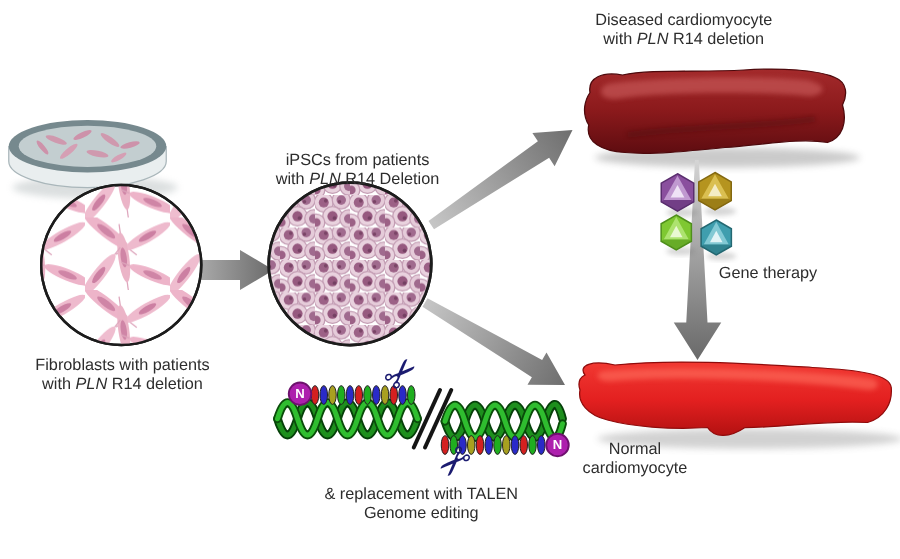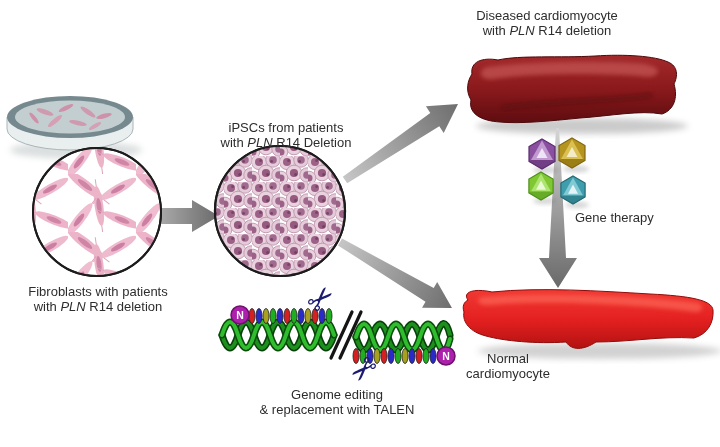--- a/index.html
+++ b/index.html
@@ -285,17 +285,17 @@
 <div class="label nowrap" style="left:575px;top:210px;text-align:center;">
   <span>Gene therapy</span>
 </div>
 
 <div class="label" style="left:408px;top:351px;width:200px;">
   <div>Normal</div>
   <div>cardiomyocyte</div>
 </div>
 
 <div class="label" style="left:219px;top:387px;width:236px;">
+  <div class="nowrap">&amp; replacement with TALEN</div>
   <div class="nowrap">Genome editing</div>
-  <div class="nowrap">&amp; replacement with TALEN</div>
 </div>
 
 </div>
 
 </body></html>

